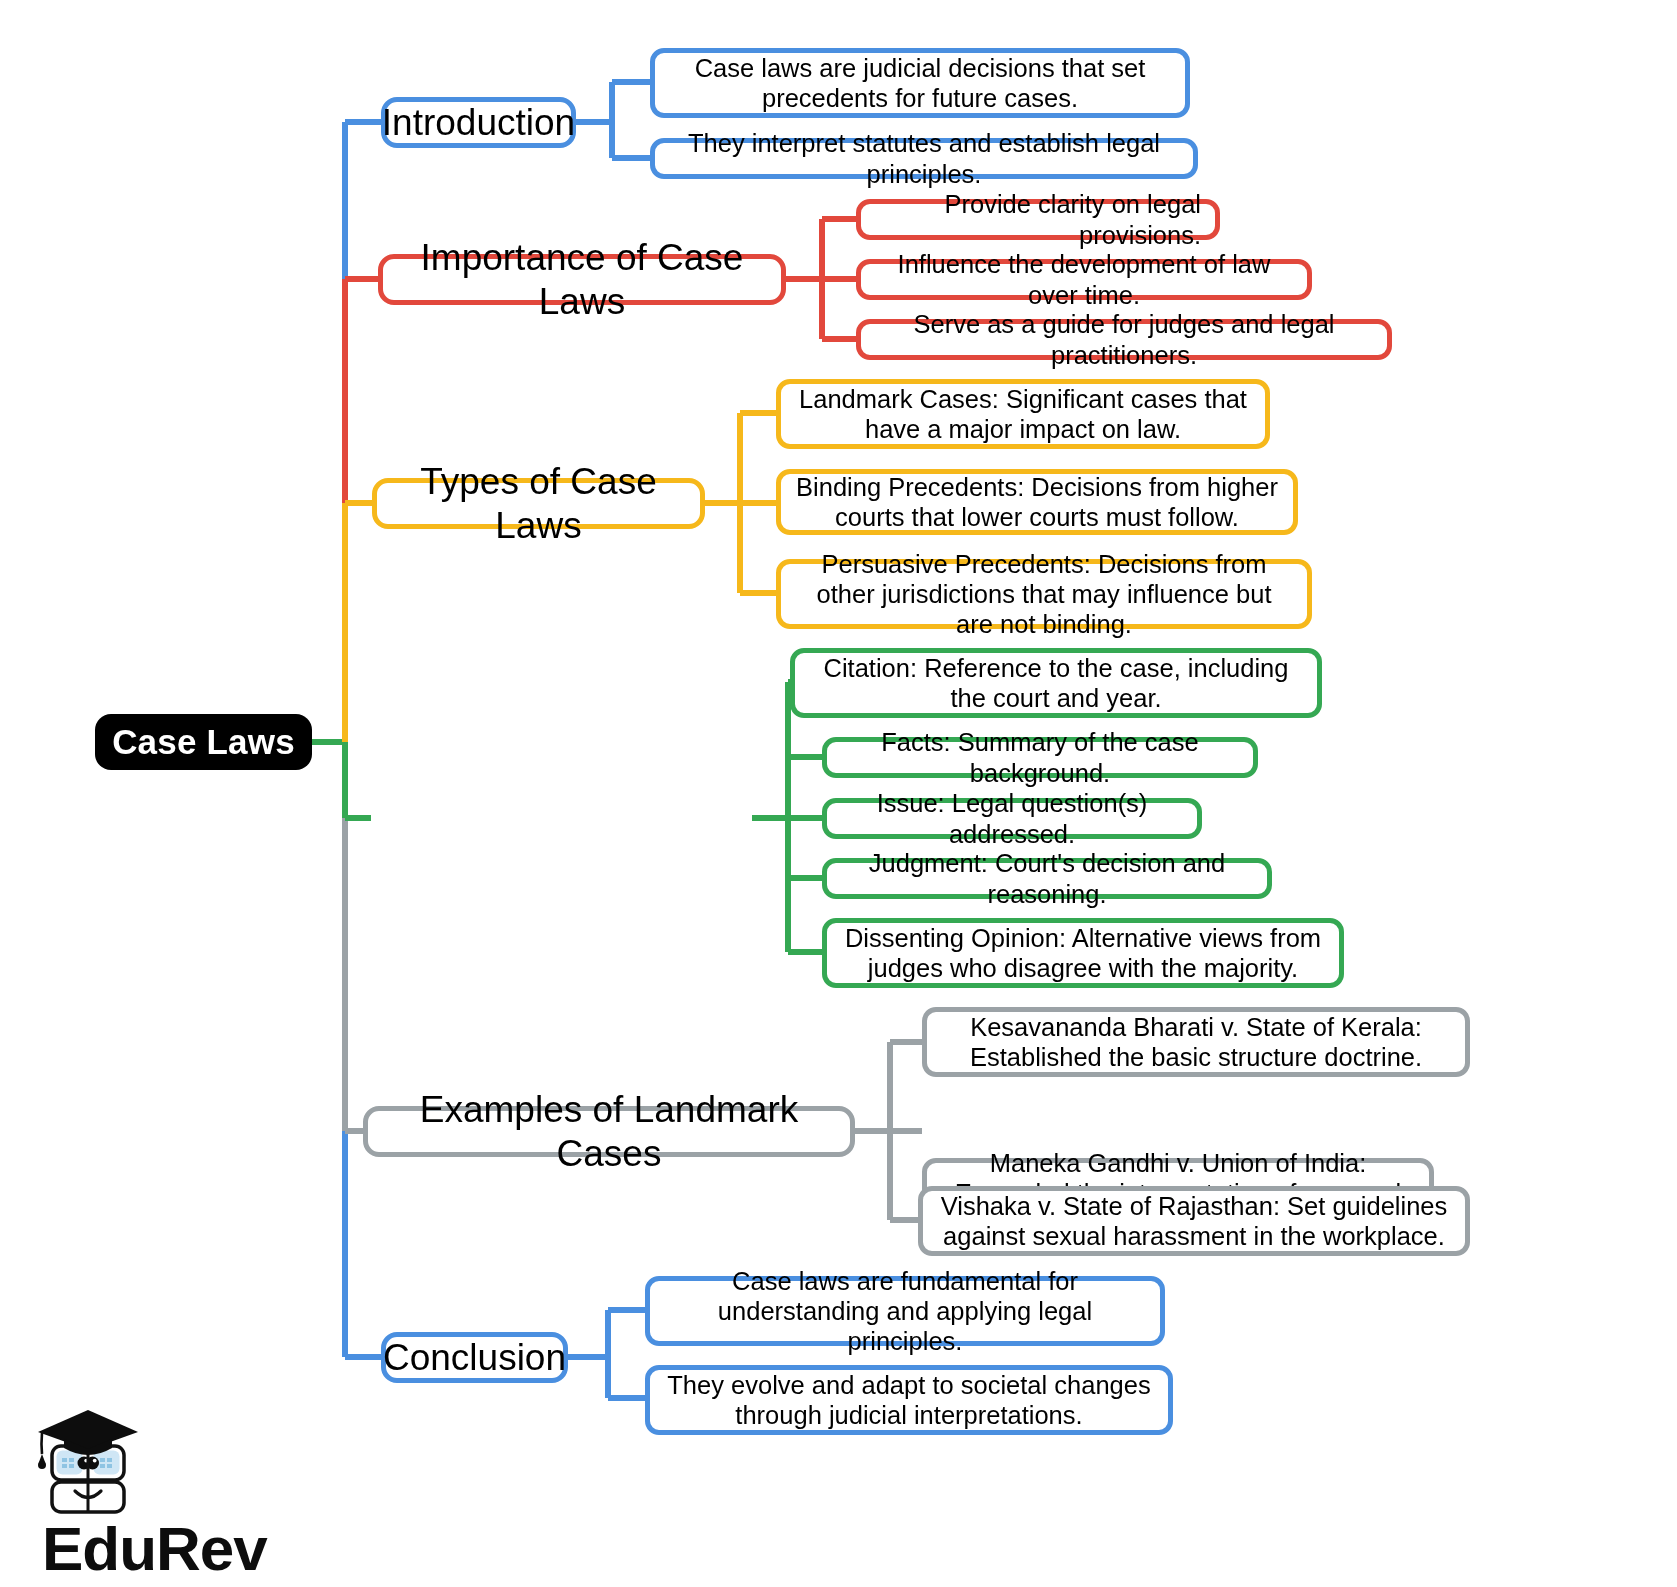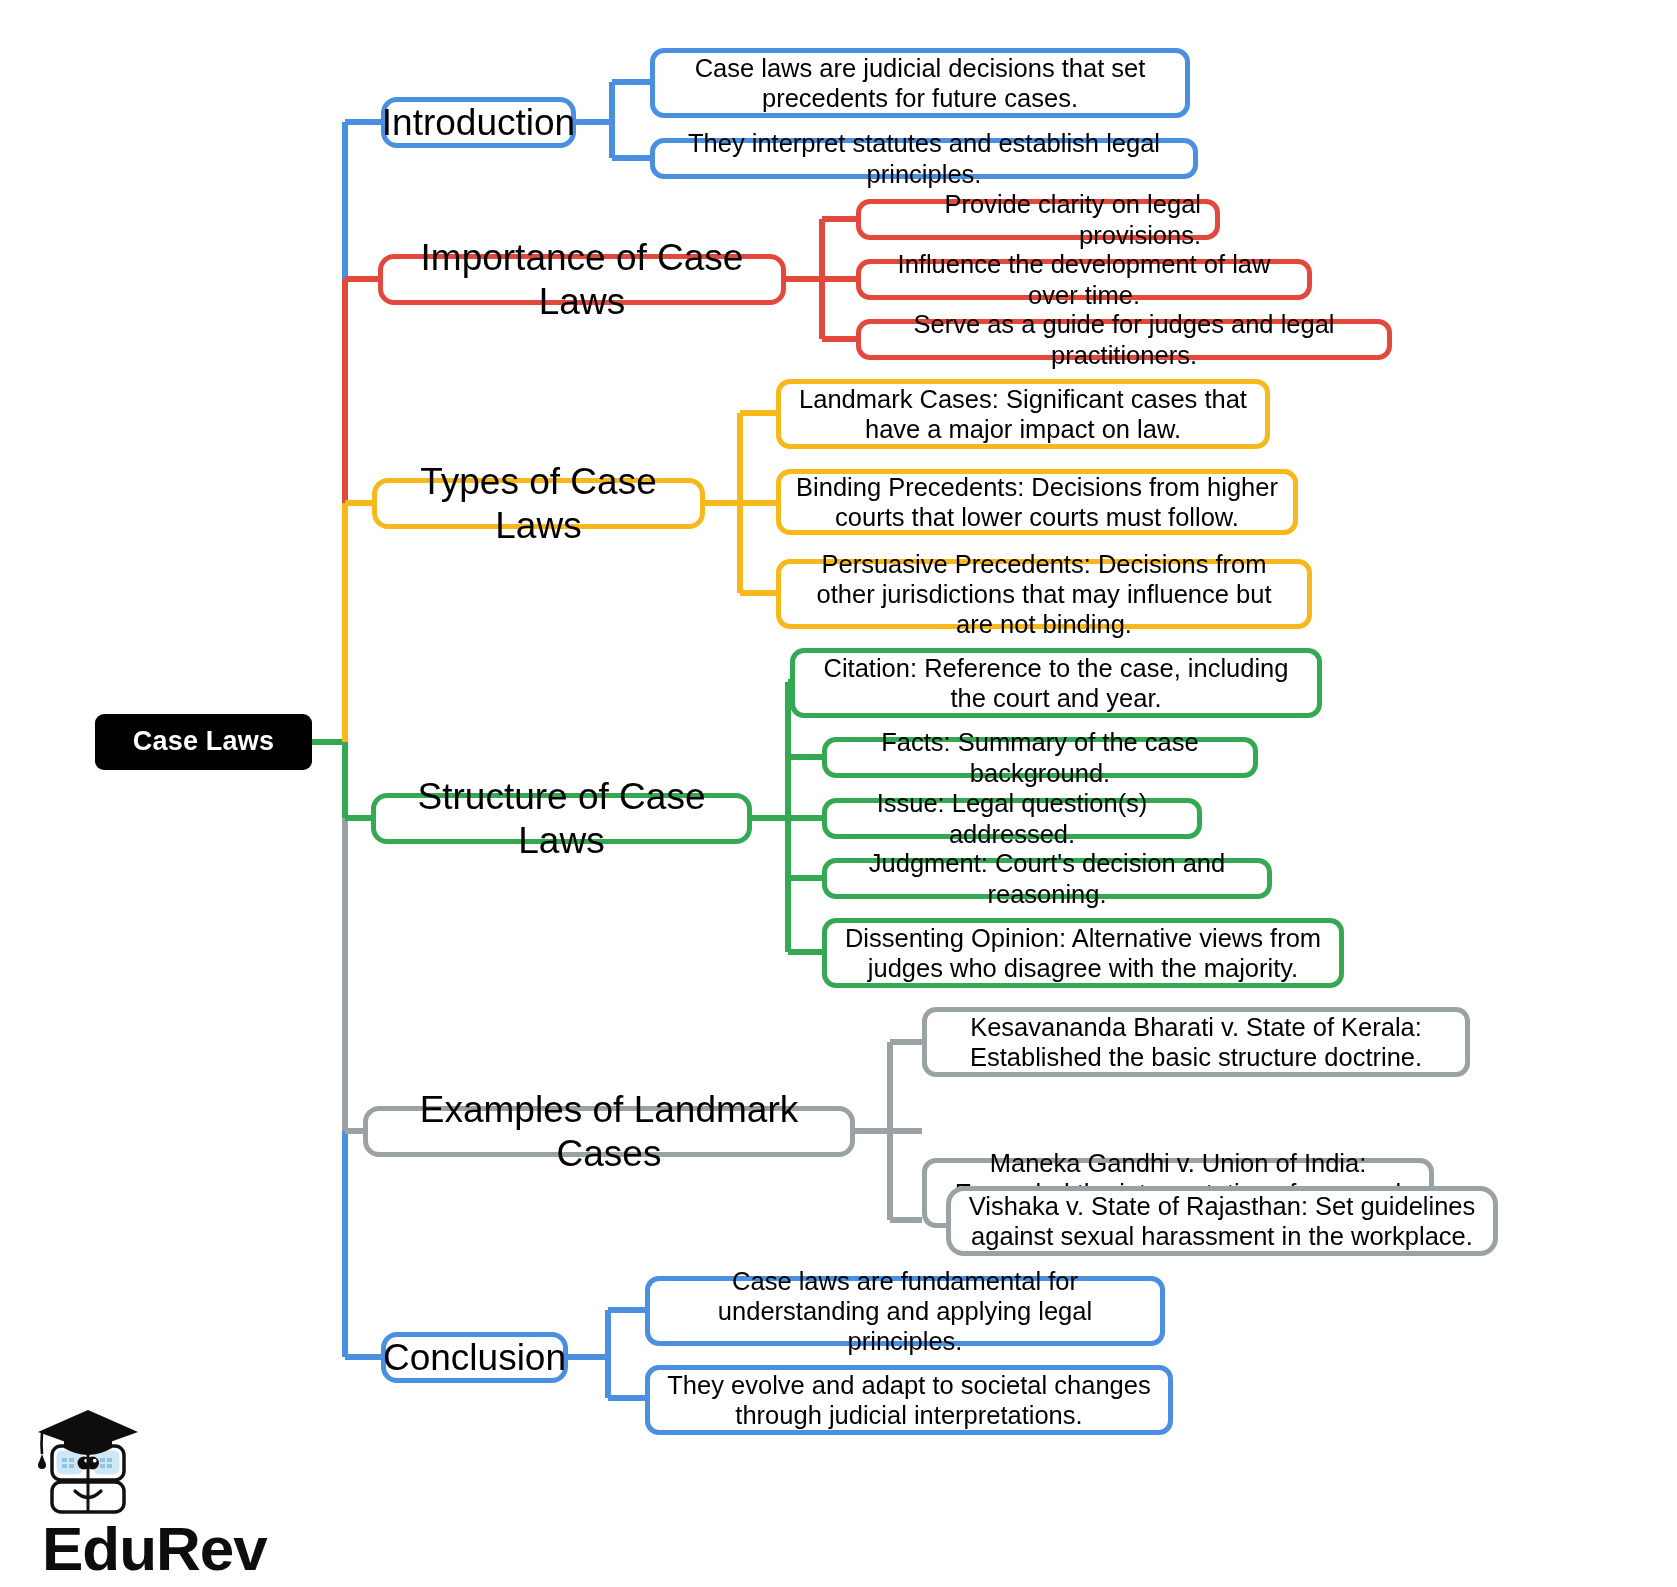--- a/index.html
+++ b/index.html
@@ -36,22 +36,22 @@
     justify-content: center;
     text-align: center;
     color: #000000;
     line-height: 1.18;
   }
 
   
   .root-node {
     background: #000000;
     color: #ffffff;
-    border-radius: 9px;
-    font-size: 27px;
+    border-radius: 16px;
+    font-size: 35px;
     font-weight: bold;
     letter-spacing: .2px;
     padding: 0 16px;
   }
 
   
   .branch-node {
     border-style: solid;
     border-width: 5px;
     border-radius: 16px;
@@ -191,23 +191,20 @@
   <div class="node leaf-node c-yellow" style="left:776px; top:379px; width:494px; height:70px;">
     <span>Landmark Cases: Significant cases that have a major impact on law.</span>
   </div>
   <div class="node leaf-node c-yellow" style="left:776px; top:469px; width:522px; height:66px;">
     <span>Binding Precedents: Decisions from higher courts that lower courts must follow.</span>
   </div>
   <div class="node leaf-node c-yellow" style="left:776px; top:559px; width:536px; height:70px;">
     <span>Persuasive Precedents: Decisions from other jurisdictions that may influence but are not binding.</span>
   </div>
 
-  <div class="node branch-node c-green" style="left:371px; top:793px; width:381px; height:51px;">
-    <span>Structure of Case Laws</span>
-  </div>
   <div class="node leaf-node c-green" style="left:790px; top:648px; width:532px; height:70px;">
     <span>Citation: Reference to the case, including the court and year.</span>
   </div>
   <div class="node leaf-node c-green" style="left:822px; top:737px; width:436px; height:41px;">
     <span>Facts: Summary of the case background.</span>
   </div>
   <div class="node leaf-node c-green" style="left:822px; top:798px; width:380px; height:41px;">
     <span>Issue: Legal question(s) addressed.</span>
   </div>
   <div class="node leaf-node c-green" style="left:822px; top:858px; width:450px; height:41px;">
@@ -219,21 +216,21 @@
 
   <div class="node branch-node c-gray" style="left:363px; top:1106px; width:492px; height:51px;">
     <span>Examples of Landmark Cases</span>
   </div>
   <div class="node leaf-node c-gray" style="left:922px; top:1007px; width:548px; height:70px;">
     <span>Kesavananda Bharati v. State of Kerala: Established the basic structure doctrine.</span>
   </div>
   <div class="node leaf-node c-gray" style="left:922px; top:1158px; width:512px; height:70px;text-align:center;">
     <span>Maneka Gandhi v. Union of India: Expanded the interpretation of personal liberty under Article 21.</span>
   </div>
-  <div class="node leaf-node c-gray" style="left:946px; top:1186px; width:552px; height:70px;border-radius:18px;">
+  <div class="node leaf-node c-gray" style="left:918px; top:1186px; width:552px; height:70px;">
     <span>Vishaka v. State of Rajasthan: Set guidelines against sexual harassment in the workplace.</span>
   </div>
 
   <div class="node branch-node c-blue" style="left:381px; top:1332px; width:187px; height:51px;">
     <span>Conclusion</span>
   </div>
   <div class="node leaf-node c-blue" style="left:645px; top:1276px; width:520px; height:70px;">
     <span>Case laws are fundamental for understanding and applying legal principles.</span>
   </div>
   <div class="node leaf-node c-blue" style="left:645px; top:1365px; width:528px; height:70px;">

